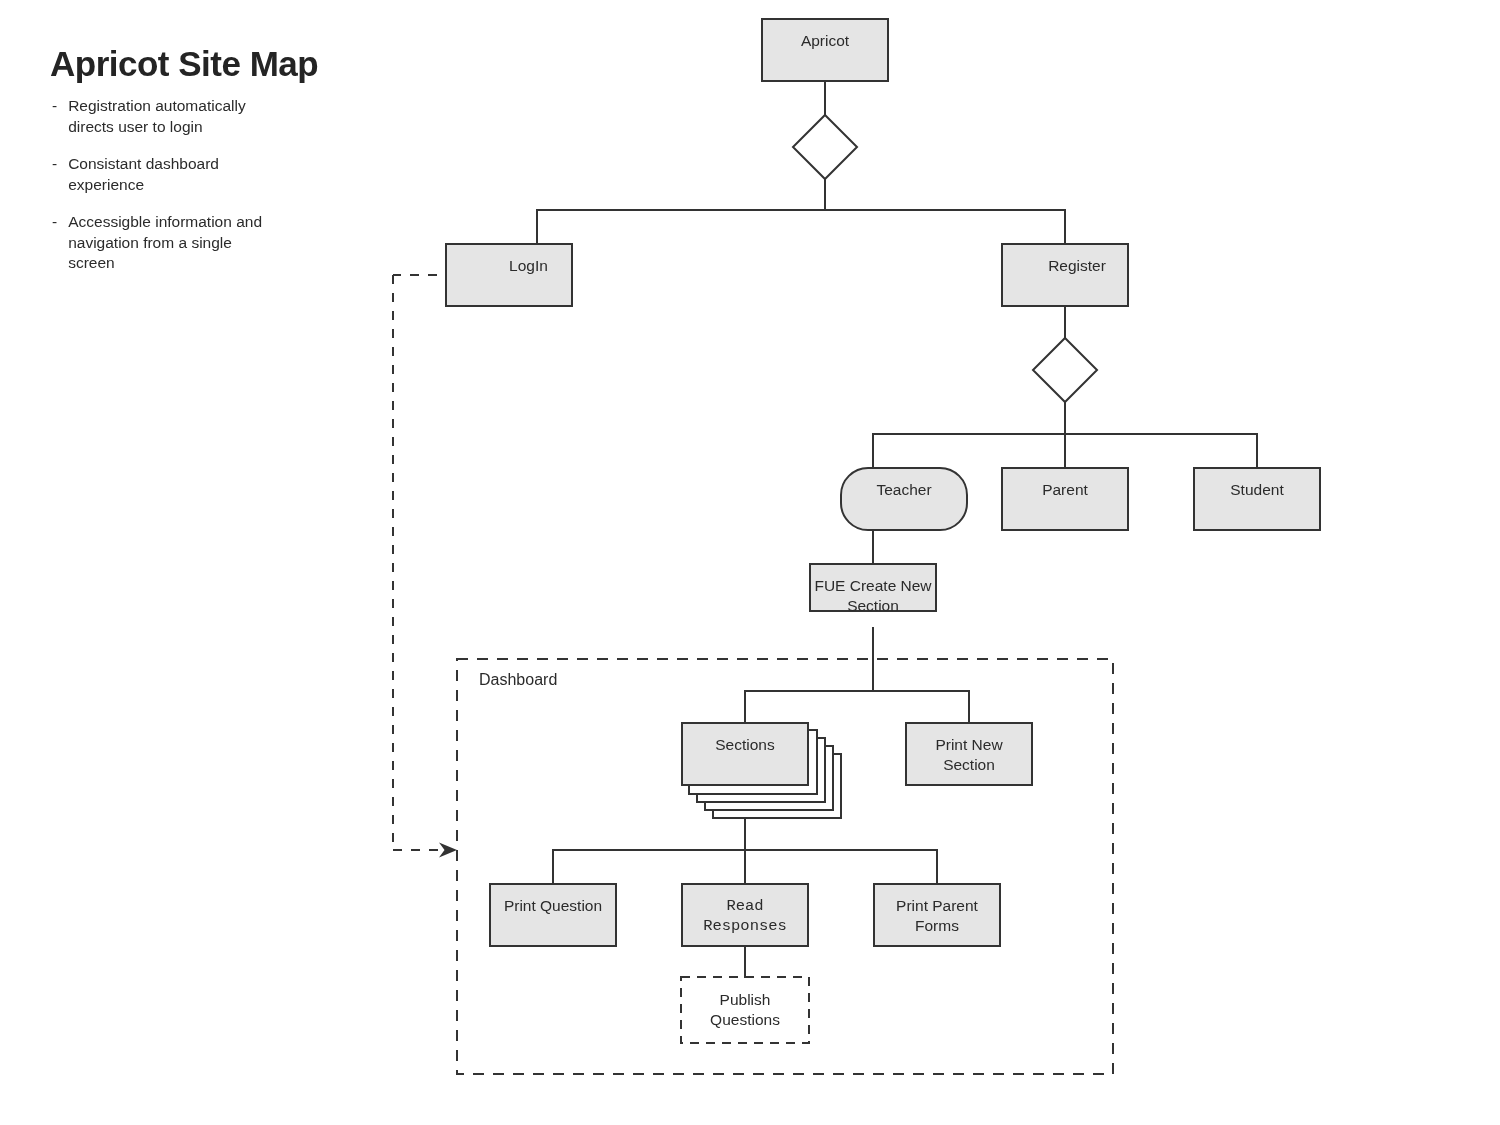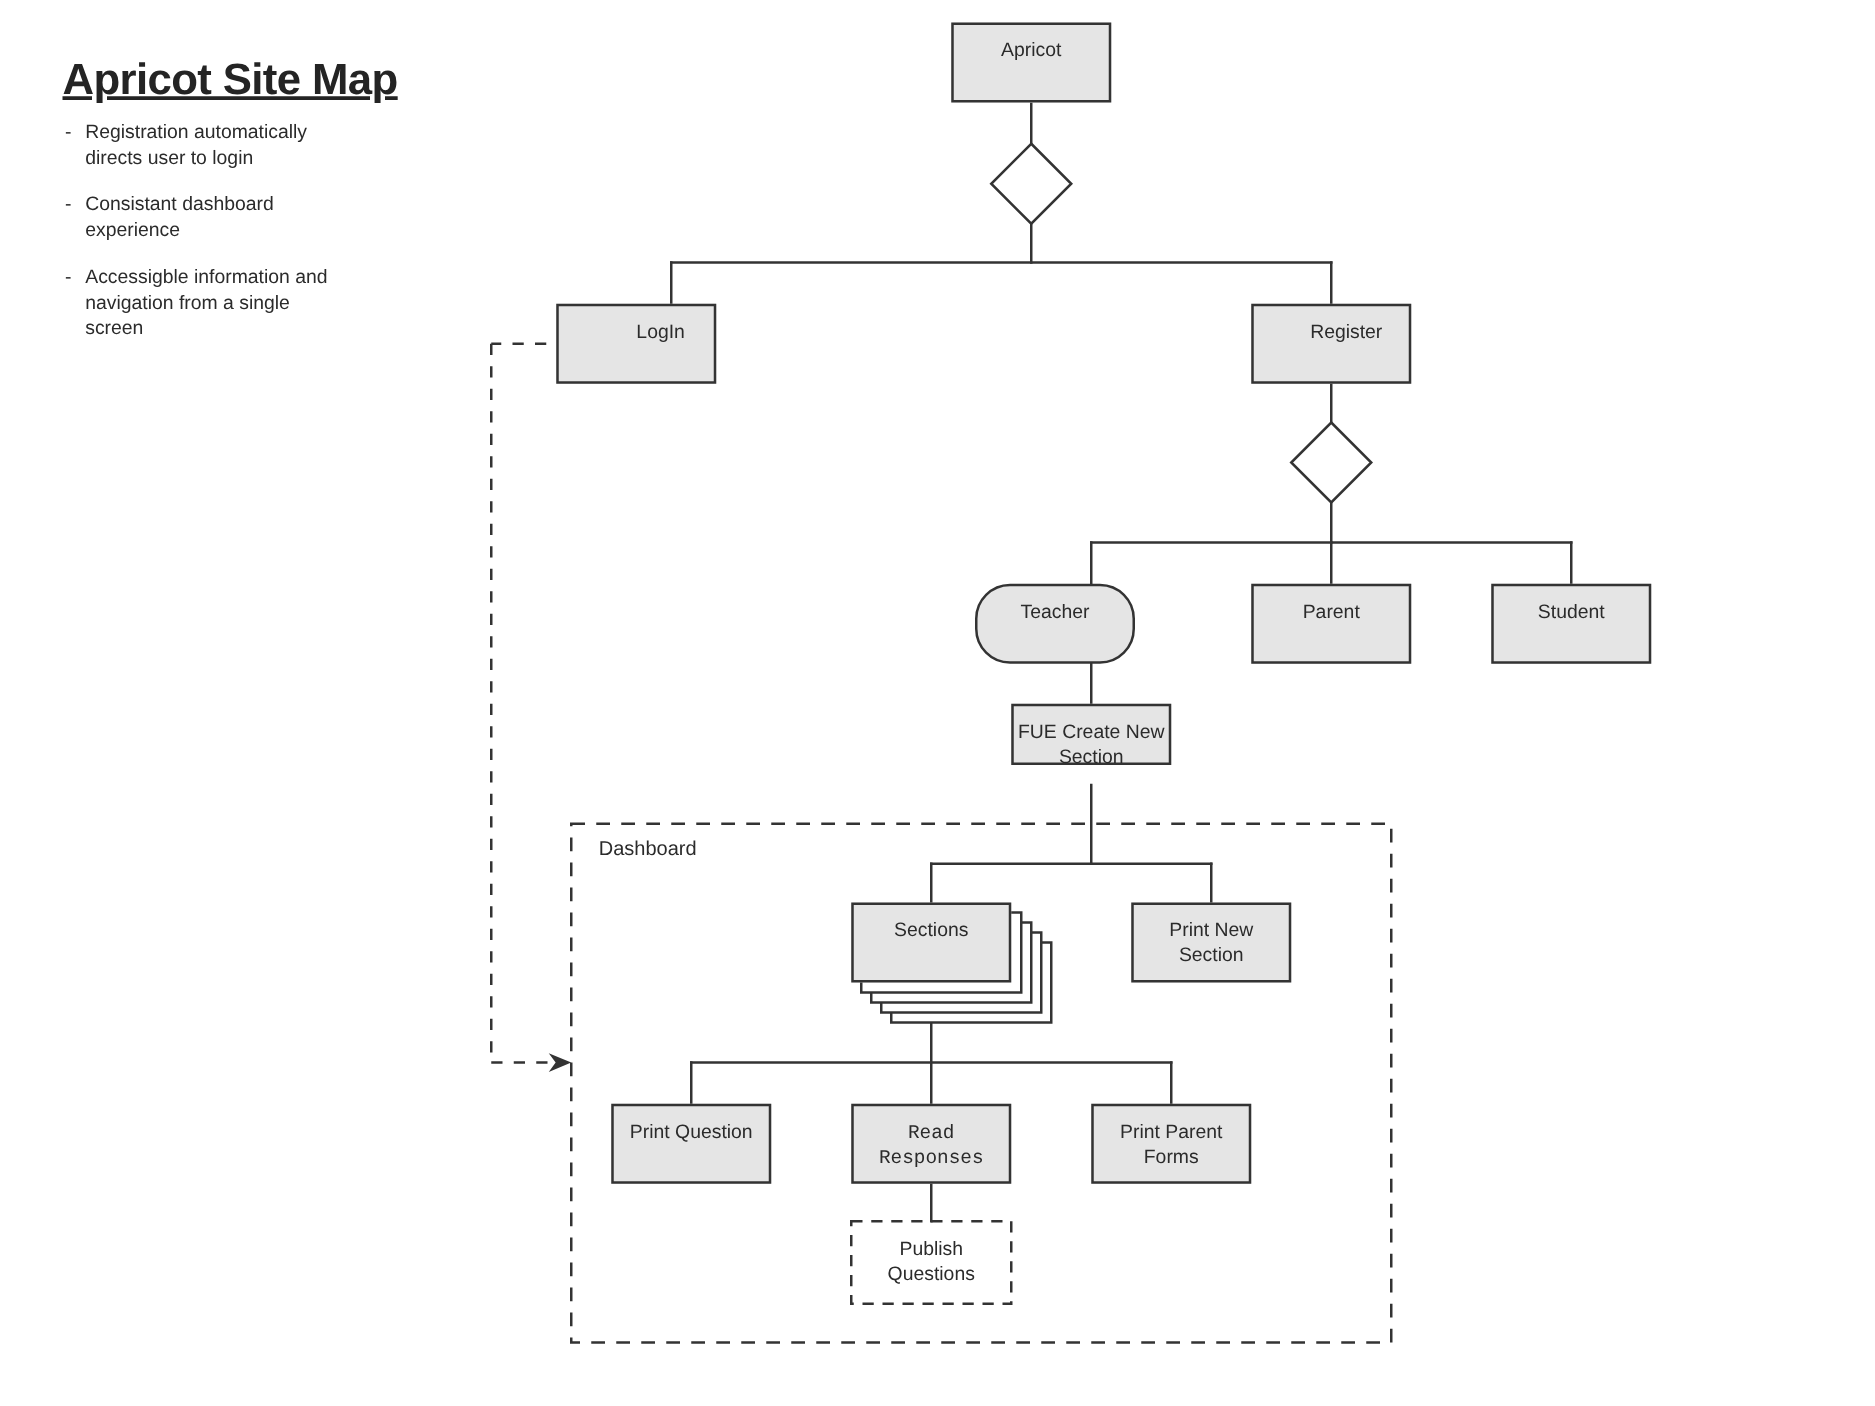--- a/index.html
+++ b/index.html
@@ -26,21 +26,20 @@
   .title {
     position: absolute;
     left: 50px;
     top: 44px;
     margin: 0;
     font-size: 35px;
     font-weight: bold;
     letter-spacing: -0.5px;
     color: #242424;
     white-space: nowrap;
-    text-decoration: underline;
   }
   .notes {
     position: absolute;
     left: 52px;
     top: 96px;
     width: 214px;
     font-size: 15.5px;
     line-height: 20.5px;
     color: #2b2b2b;
   }
@@ -152,21 +151,21 @@
   </div>
 
   <div class="node" style="left:445px; top:243px;padding-left:41px;">
     <span>LogIn</span>
   </div>
 
   <div class="node" style="left:1001px; top:243px;padding-left:26px;">
     <span>Register</span>
   </div>
 
-  <div class="node" style="left:780px; top:467px;border-radius:28px;">
+  <div class="node" style="left:840px; top:467px;border-radius:28px;">
     <span>Teacher</span>
   </div>
 
   <div class="node" style="left:1001px; top:467px;">
     <span>Parent</span>
   </div>
 
   <div class="node" style="left:1193px; top:467px;">
     <span>Student</span>
   </div>

